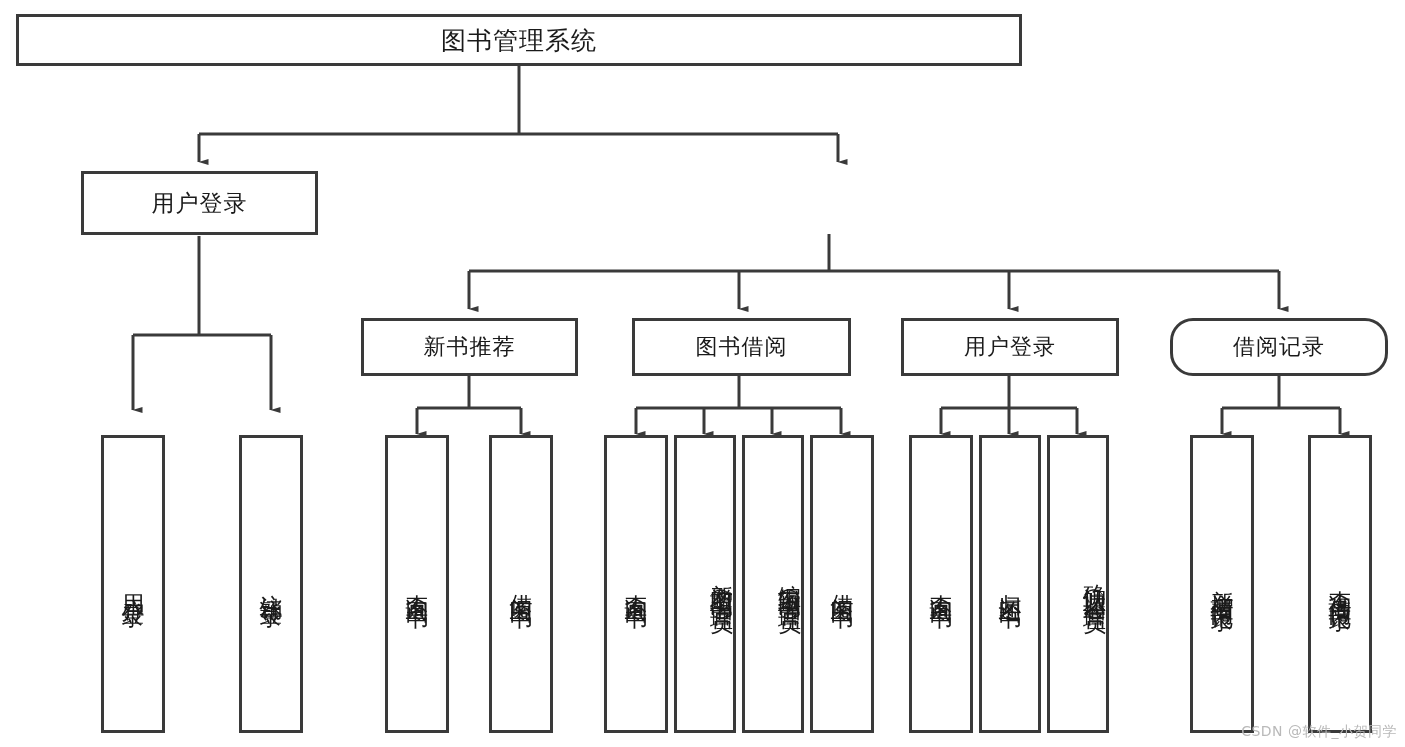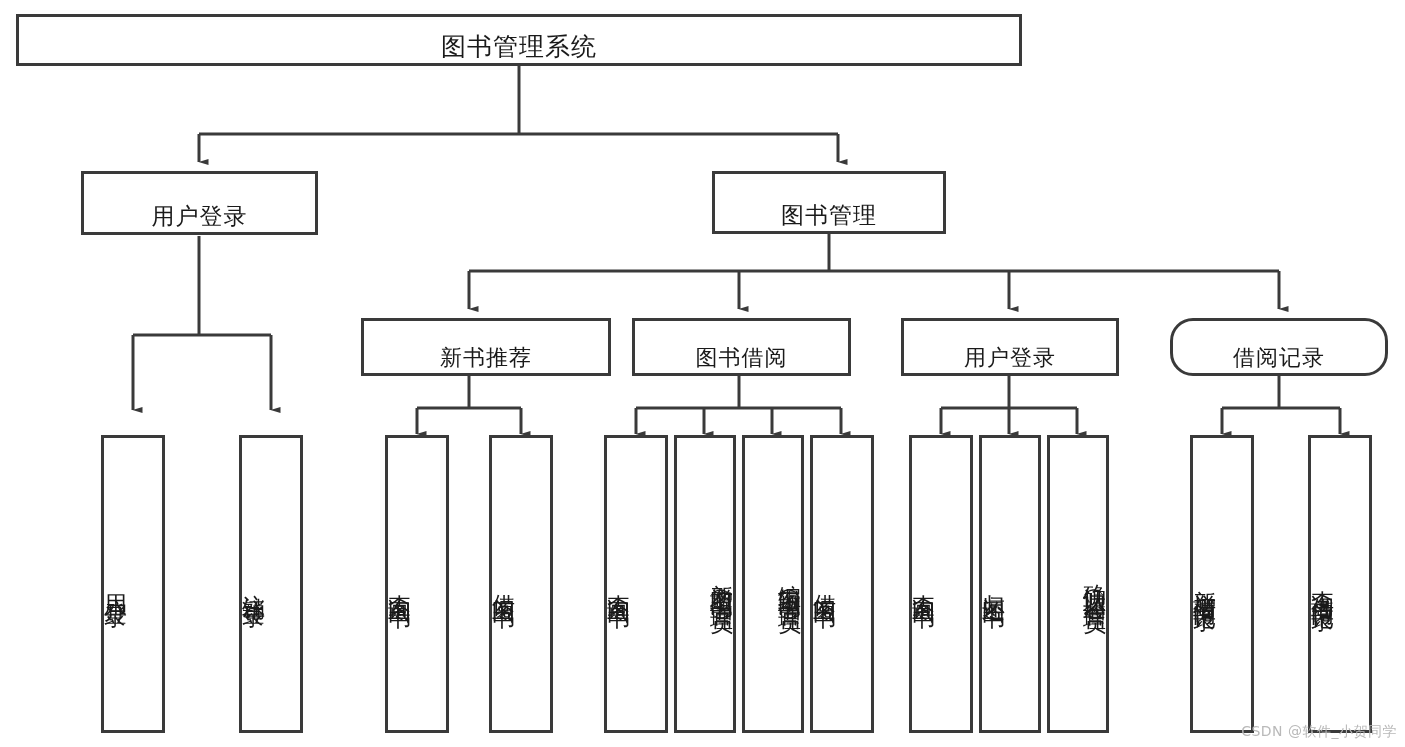--- a/index.html
+++ b/index.html
@@ -16,21 +16,21 @@
     height: 747px;
     background: #ffffff;
     overflow: hidden;
   }
   .node {
     position: absolute;
     box-sizing: border-box;
     border: 3px solid #3a3a3a;
     background: #ffffff;
     display: flex;
-    align-items: flex-end;
+    align-items: center;
     justify-content: center;
     color: #1a1a1a;
     letter-spacing: 1px;
   }
   .node.root {
     font-size: 25px;
   }
   .node.level2 {
     font-size: 23px;
   }
@@ -121,25 +121,22 @@
     </g>
   </svg>
 
   <div class="node root" style="left:16px; top:14px; width:1006px; height:52px;">
     <span>图书管理系统</span>
   </div>
 
   <div class="node level2" style="left:81px; top:171px; width:237px; height:64px;">
     <span>用户登录</span>
   </div>
-  <div class="node level2" style="left:712px; top:171px; width:234px; height:63px;">
-    <span>图书管理</span>
-  </div>
 
-  <div class="node level3" style="left:361px; top:318px; width:250px; height:58px;">
+  <div class="node level3" style="left:361px; top:318px; width:217px; height:58px;">
     <span>新书推荐</span>
   </div>
   <div class="node level3" style="left:632px; top:318px; width:219px; height:58px;">
     <span>图书借阅</span>
   </div>
   <div class="node level3" style="left:901px; top:318px; width:218px; height:58px;">
     <span>用户登录</span>
   </div>
   <div class="node level3" style="left:1170px; top:318px; width:218px; height:58px;border-radius:23px;">
     <span>借阅记录</span>

